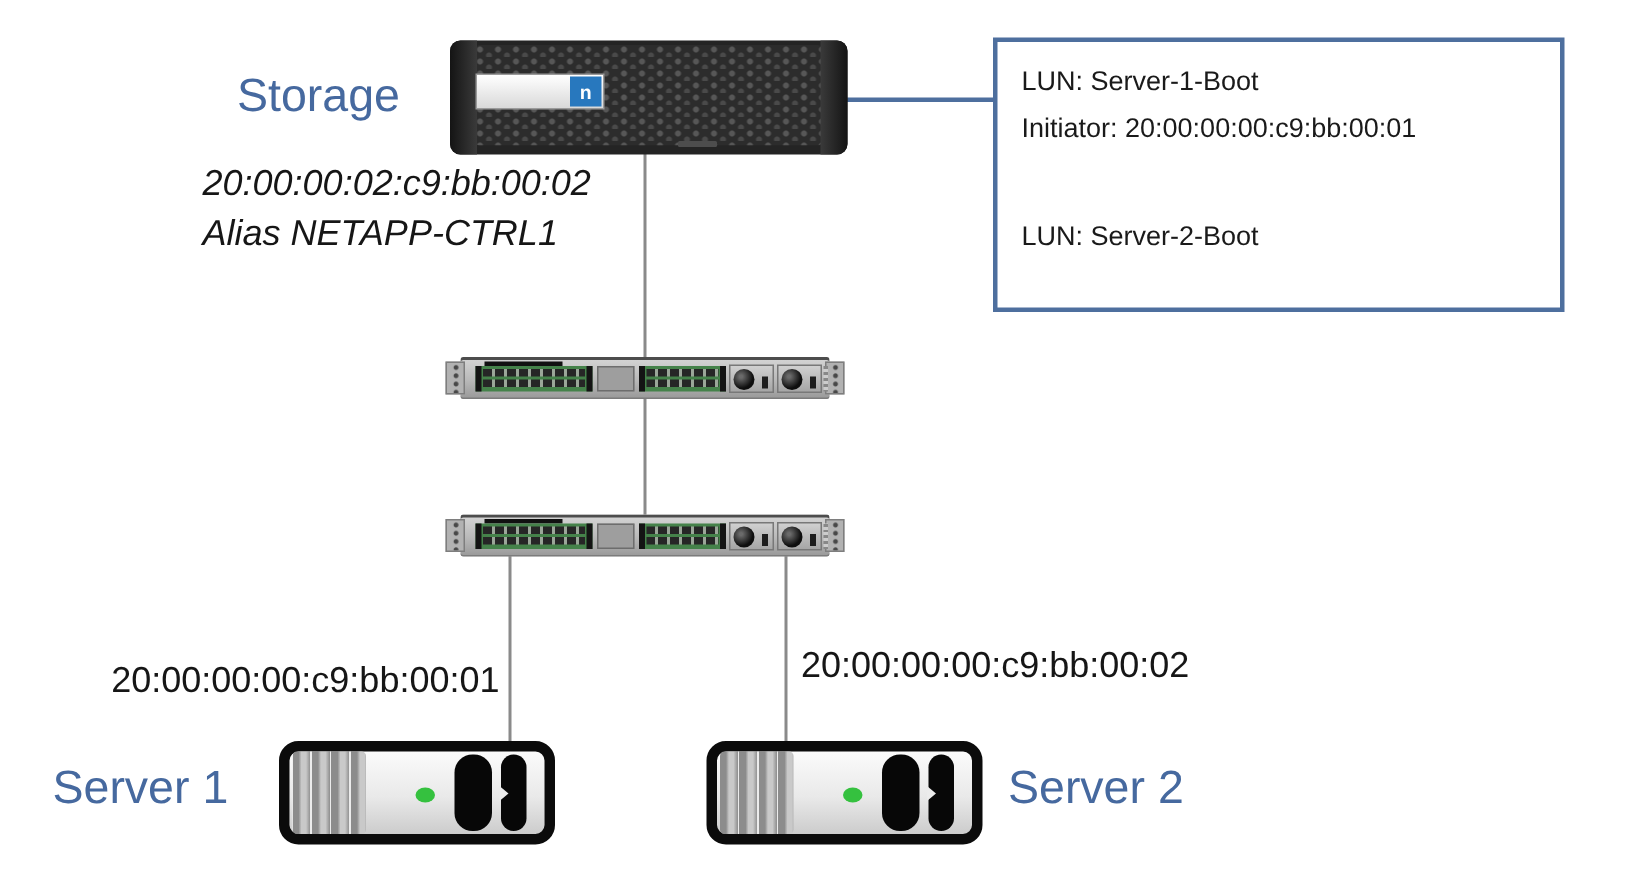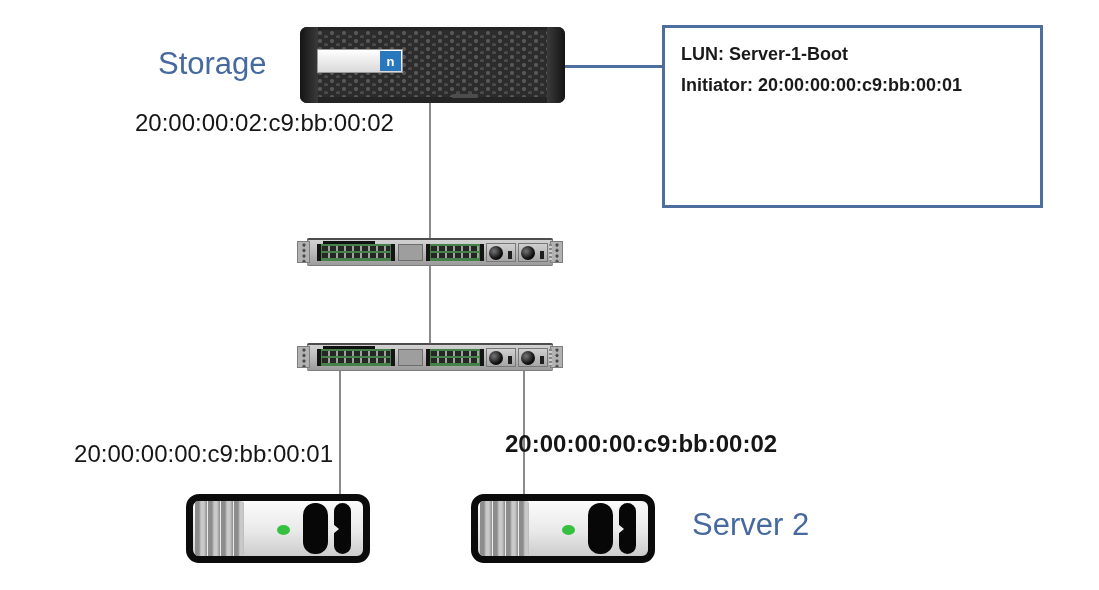--- a/index.html
+++ b/index.html
@@ -15,21 +15,21 @@
   .line.blue { background:#4e6f9e; }
 
   
   .dev-label { position:absolute; z-index:3; color:#46699f; font-size:31px; line-height:34px; white-space:nowrap;text-align:center; }
   .wwpn-block { position:absolute; z-index:3; font-size:24px; line-height:33px; color:#161616; white-space:nowrap; }
 
   
   .callout {
     position:absolute; left:662px; top:25px; width:381px; height:183px;
     border:3px solid #4e6f9e; background:#ffffff; z-index:2;
-    padding:11px 16px; font-size:18px; line-height:31px; color:#1a1a1a;font-weight:bold;
+    padding:11px 16px; font-size:18px; line-height:31px; color:#1a1a1a;
   }
   .callout .spacer { height:41px; }
 
   
   .storage-chassis {
     position:absolute; left:300px; top:27px; width:265px; height:76px;
     background:#242424; border-radius:7px; z-index:2;
   }
   .storage-bezel { position:absolute; top:0; width:18px; height:76px; background:linear-gradient(90deg,#141414,#3a3a3a); }
   .storage-bezel.left  { left:0;  border-radius:7px 0 0 7px; }
@@ -118,38 +118,40 @@
 <body>
 
 <div class="canvas">
 
   <div class="line" style="left:429px; top:101px; width:2px; height:257px;"></div>
   <div class="line" style="left:339px; top:358px; width:2px; height:140px;"></div>
   <div class="line" style="left:523px; top:358px; width:2px; height:140px;"></div>
   <div class="line blue" style="left:563px; top:65px; width:100px; height:3px;"></div>
 
   <div class="dev-label" style="left:158px; top:47px;">Storage</div>
-  <div class="wwpn-block" style="left:135px; top:106px;">
+  <div class="wwpn-block" style="left:135px; top:106px;font-style:italic;">
     <div>20:00:00:02:c9:bb:00:02</div>
+    <div>Alias NETAPP-CTRL1</div>
   </div>
 
   <div class="storage-chassis">
     <div class="storage-mesh"></div>
     <div class="storage-bezel left"></div>
     <div class="storage-bezel right"></div>
     <div class="storage-label-strip">
       <div class="netapp-logo">n</div>
     </div>
     <div class="storage-mark"></div>
   </div>
 
   <div class="callout">
     <div>LUN: Server-1-Boot</div>
     <div>Initiator: 20:00:00:00:c9:bb:00:01</div>
     <div class="spacer"></div>
+    <div>LUN: Server-2-Boot</div>
   </div>
 
   <div class="switch" style="top:238px;">
     <div class="body"></div>
     <div class="ear l"></div>
     <div class="ear r"></div>
     <div class="topbar"></div>
     <div class="module a">
       <div class="prow t"></div>
         <div class="prow m"></div>
@@ -191,32 +193,33 @@
     <div class="psu p2">
         <div class="fan"></div>
         <div class="latch"></div>
       </div>
     <div class="grille"></div>
   </div>
 
   <div class="wwpn-block" style="left:40px; top:437px; width:293px; text-align:right;">
     <div>20:00:00:00:c9:bb:00:01</div>
   </div>
+  <div class="dev-label" style="left:35px; top:508px;">Server 1</div>
 
   <div class="server" style="left:186px;">
     <div class="bays"></div>
     <div class="led"></div>
     <div class="pill1"></div>
     <div class="pill2"></div>
   </div>
 
-  <div class="wwpn-block" style="left:505px; top:427px;font-weight:bold;">
+  <div class="wwpn-block" style="left:534px; top:427px;">
     <div>20:00:00:00:c9:bb:00:02</div>
   </div>
-  <div class="dev-label" style="left:672px; top:508px;margin-left:20px;">Server 2</div>
+  <div class="dev-label" style="left:672px; top:508px;">Server 2</div>
 
   <div class="server" style="left:471px;">
     <div class="bays"></div>
     <div class="led"></div>
     <div class="pill1"></div>
     <div class="pill2"></div>
   </div>
 
 </div>
 

